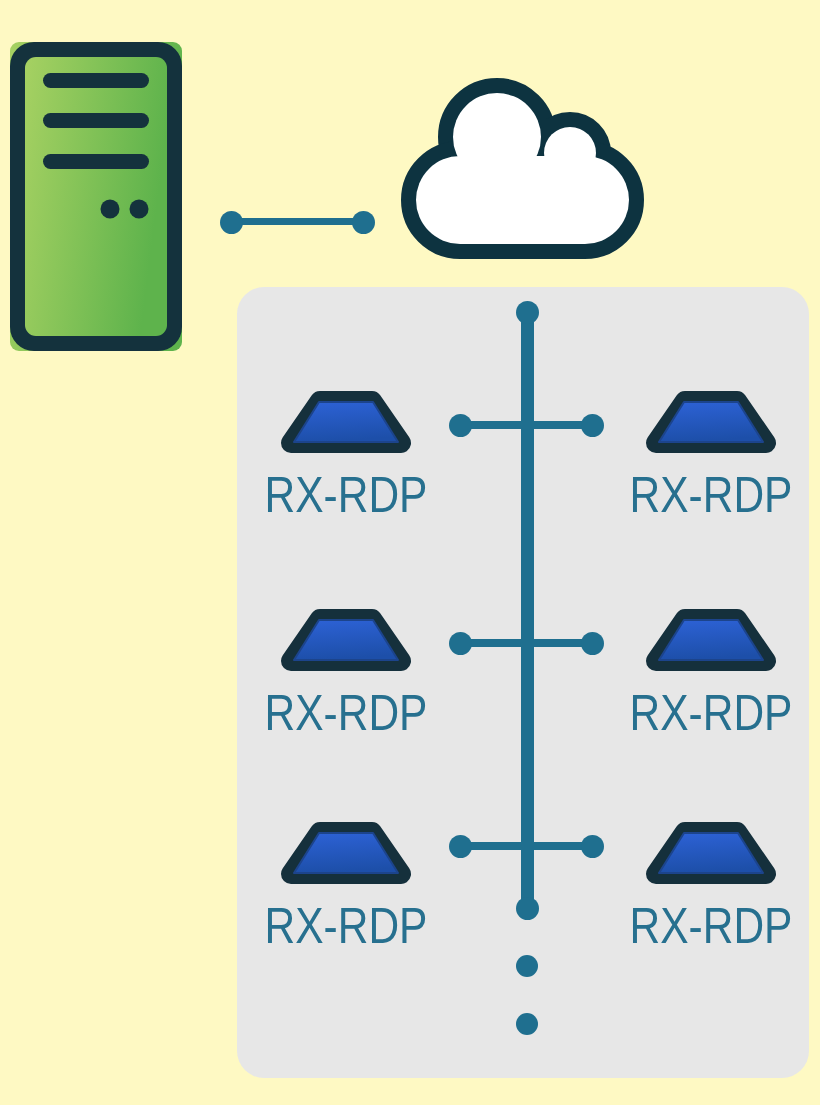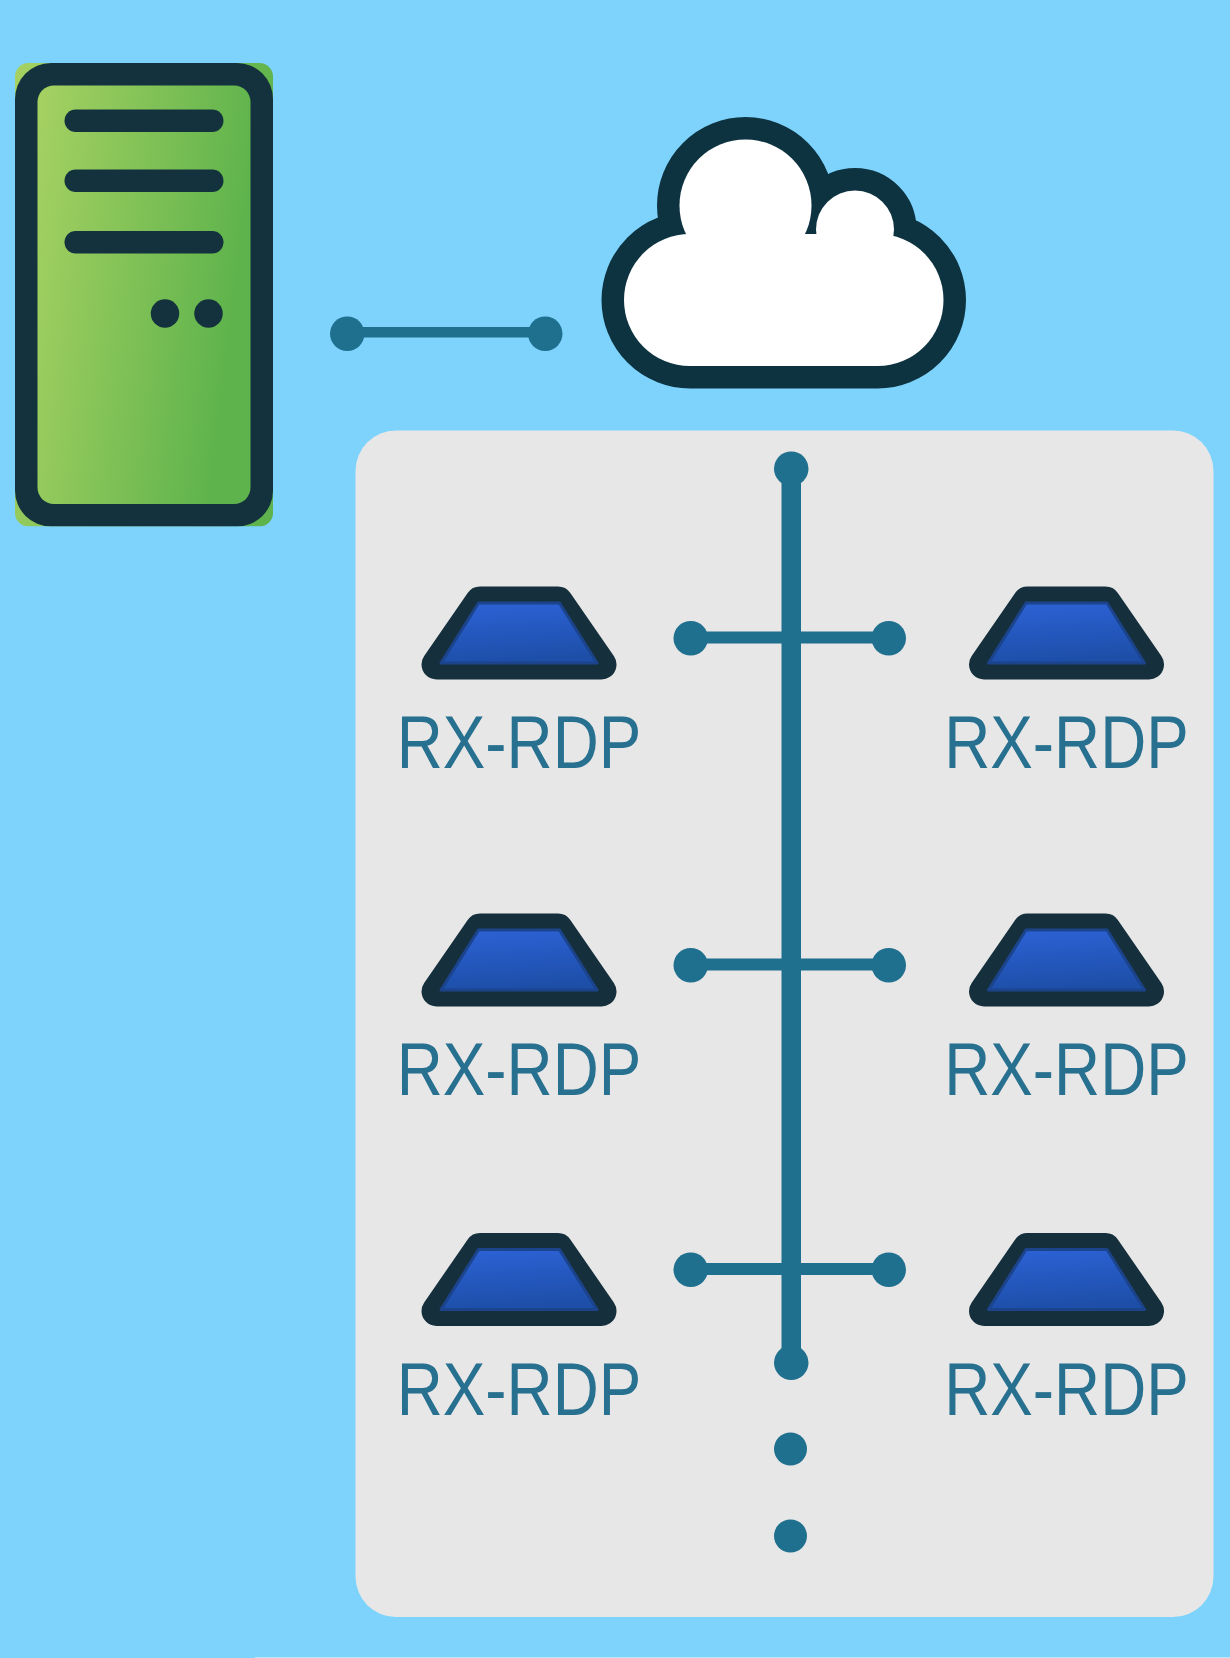--- a/index.html
+++ b/index.html
@@ -5,21 +5,21 @@
   html, body {
     margin: 0;
     padding: 0;
     background: #f5f5f6;
     font-family: "Liberation Sans", sans-serif;
   }
   .stage {
     position: relative;
     width: 820px;
     height: 1105px;
-    background: #7dd3fc;
+    background: #fef9c3;
     overflow: hidden;
   }
   .panel {
     position: absolute;
     left: 237px;
     top: 287px;
     width: 572px;
     height: 791px;
     background: #e7e7e7;
     border-radius: 27px;

